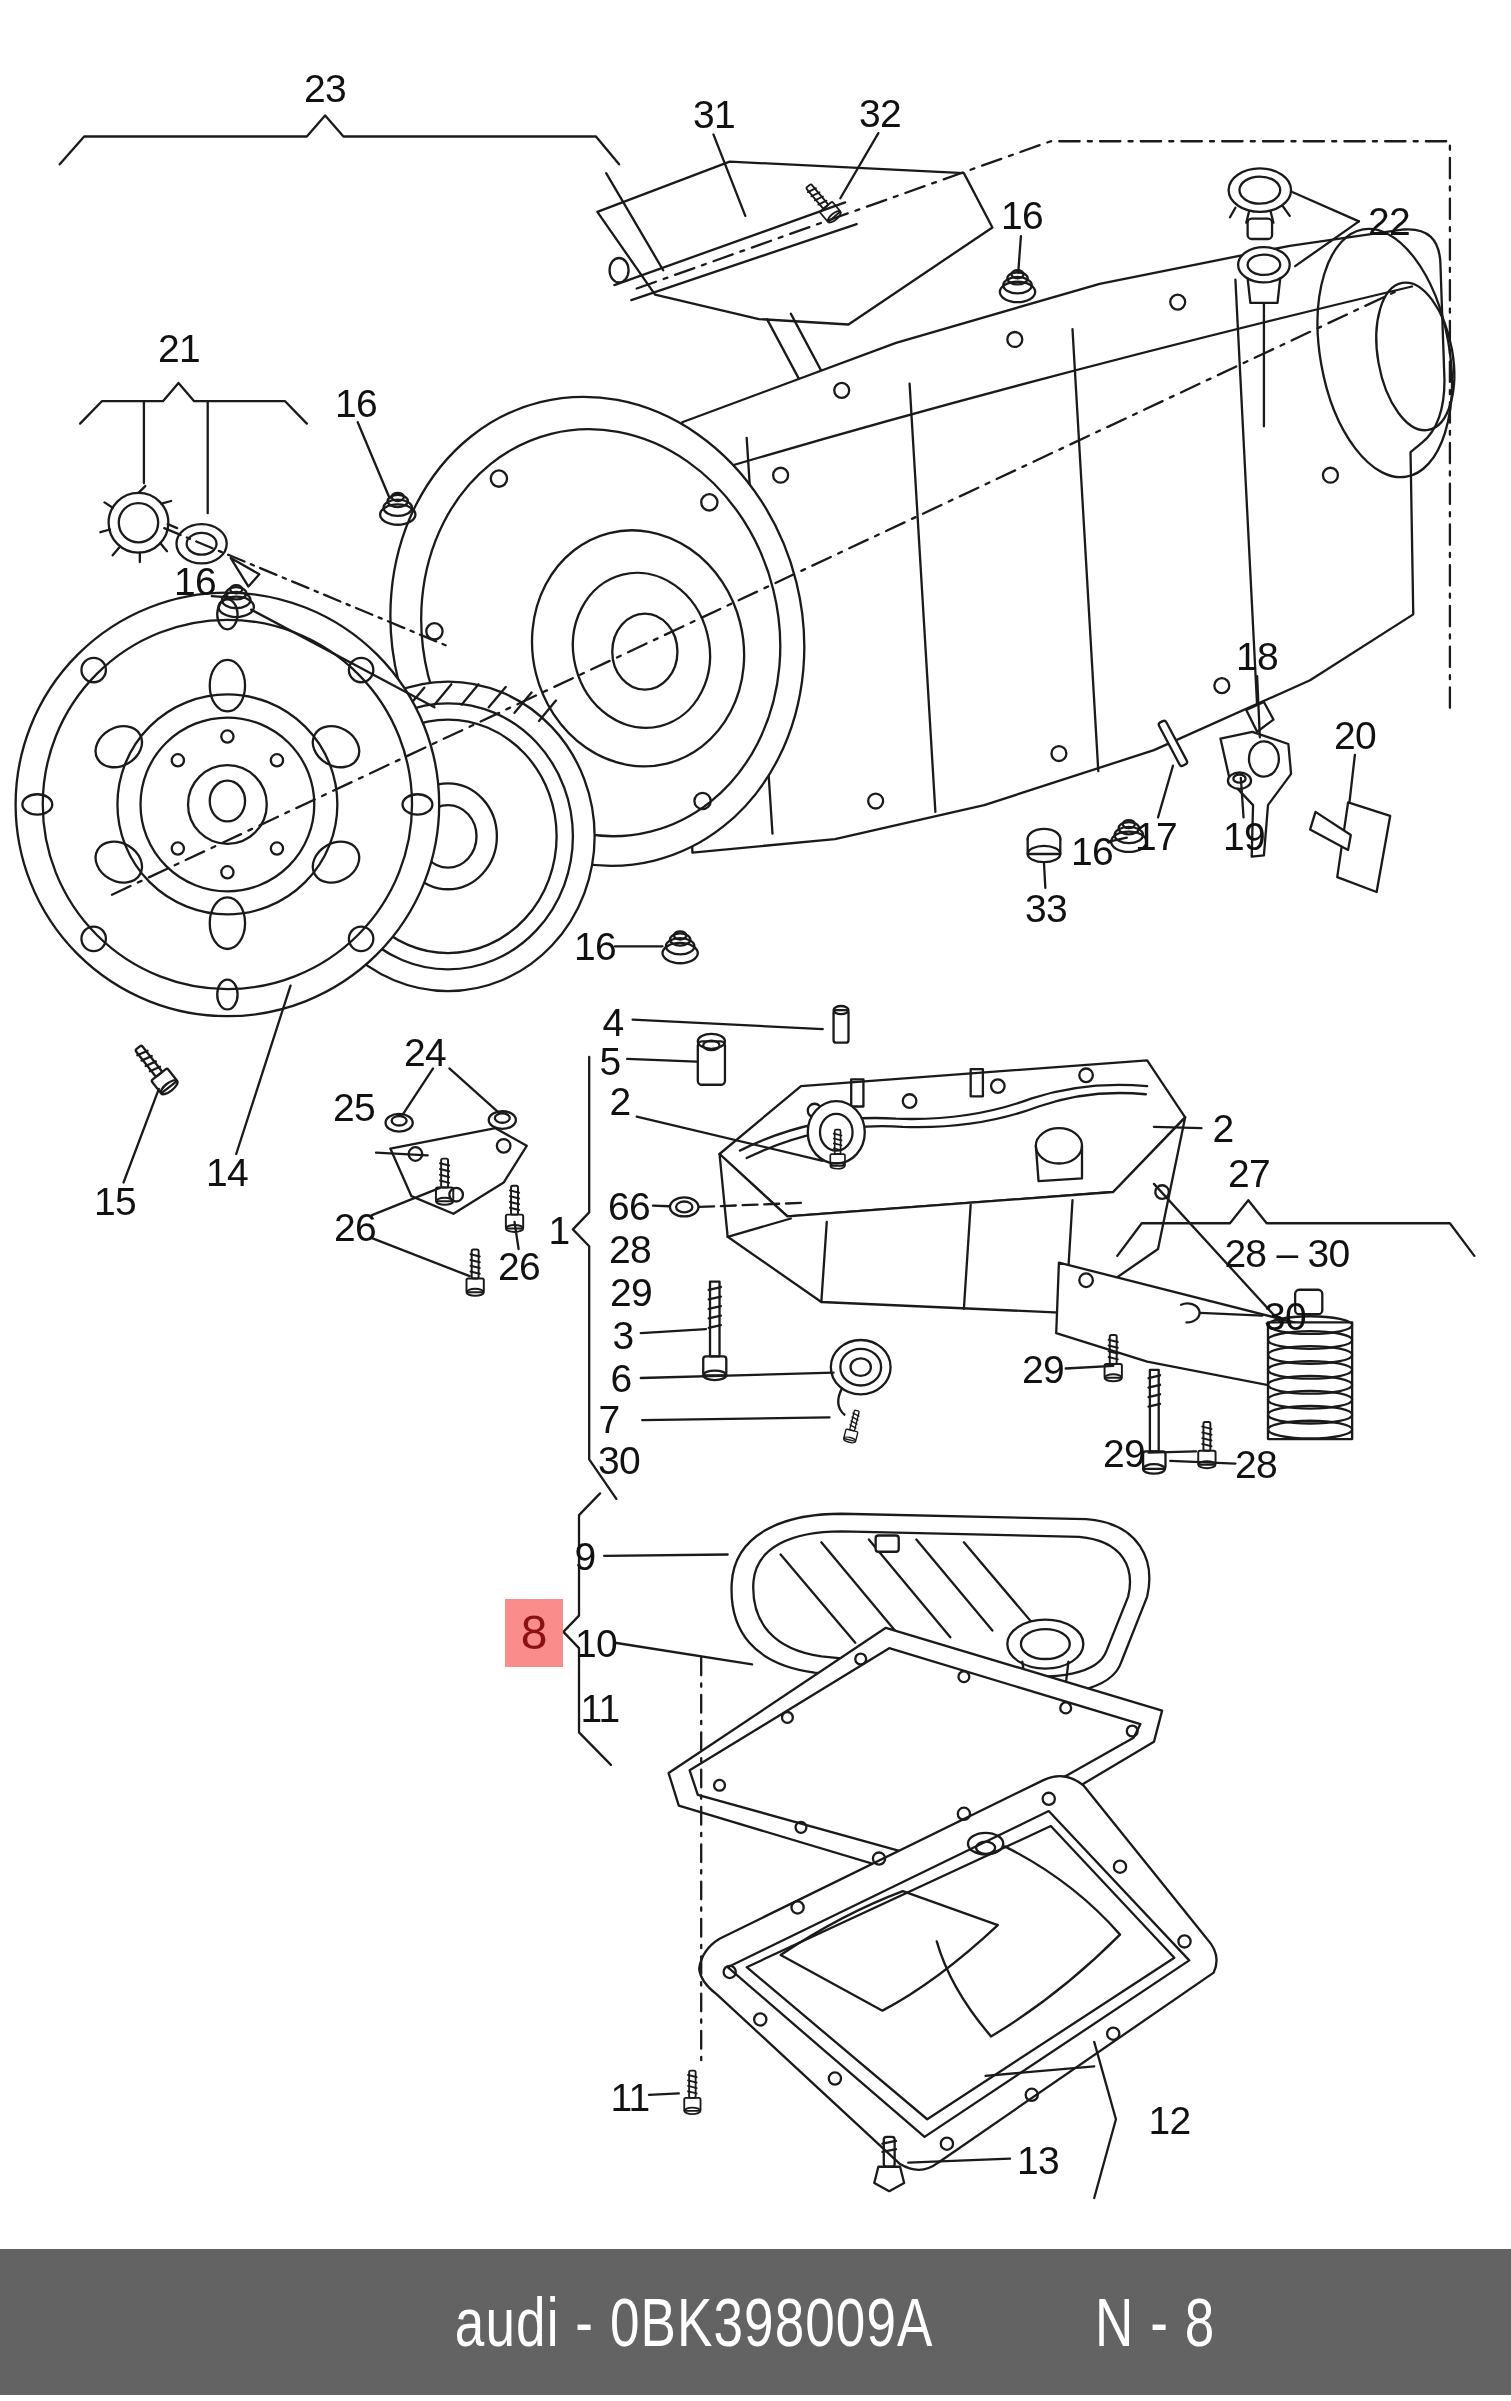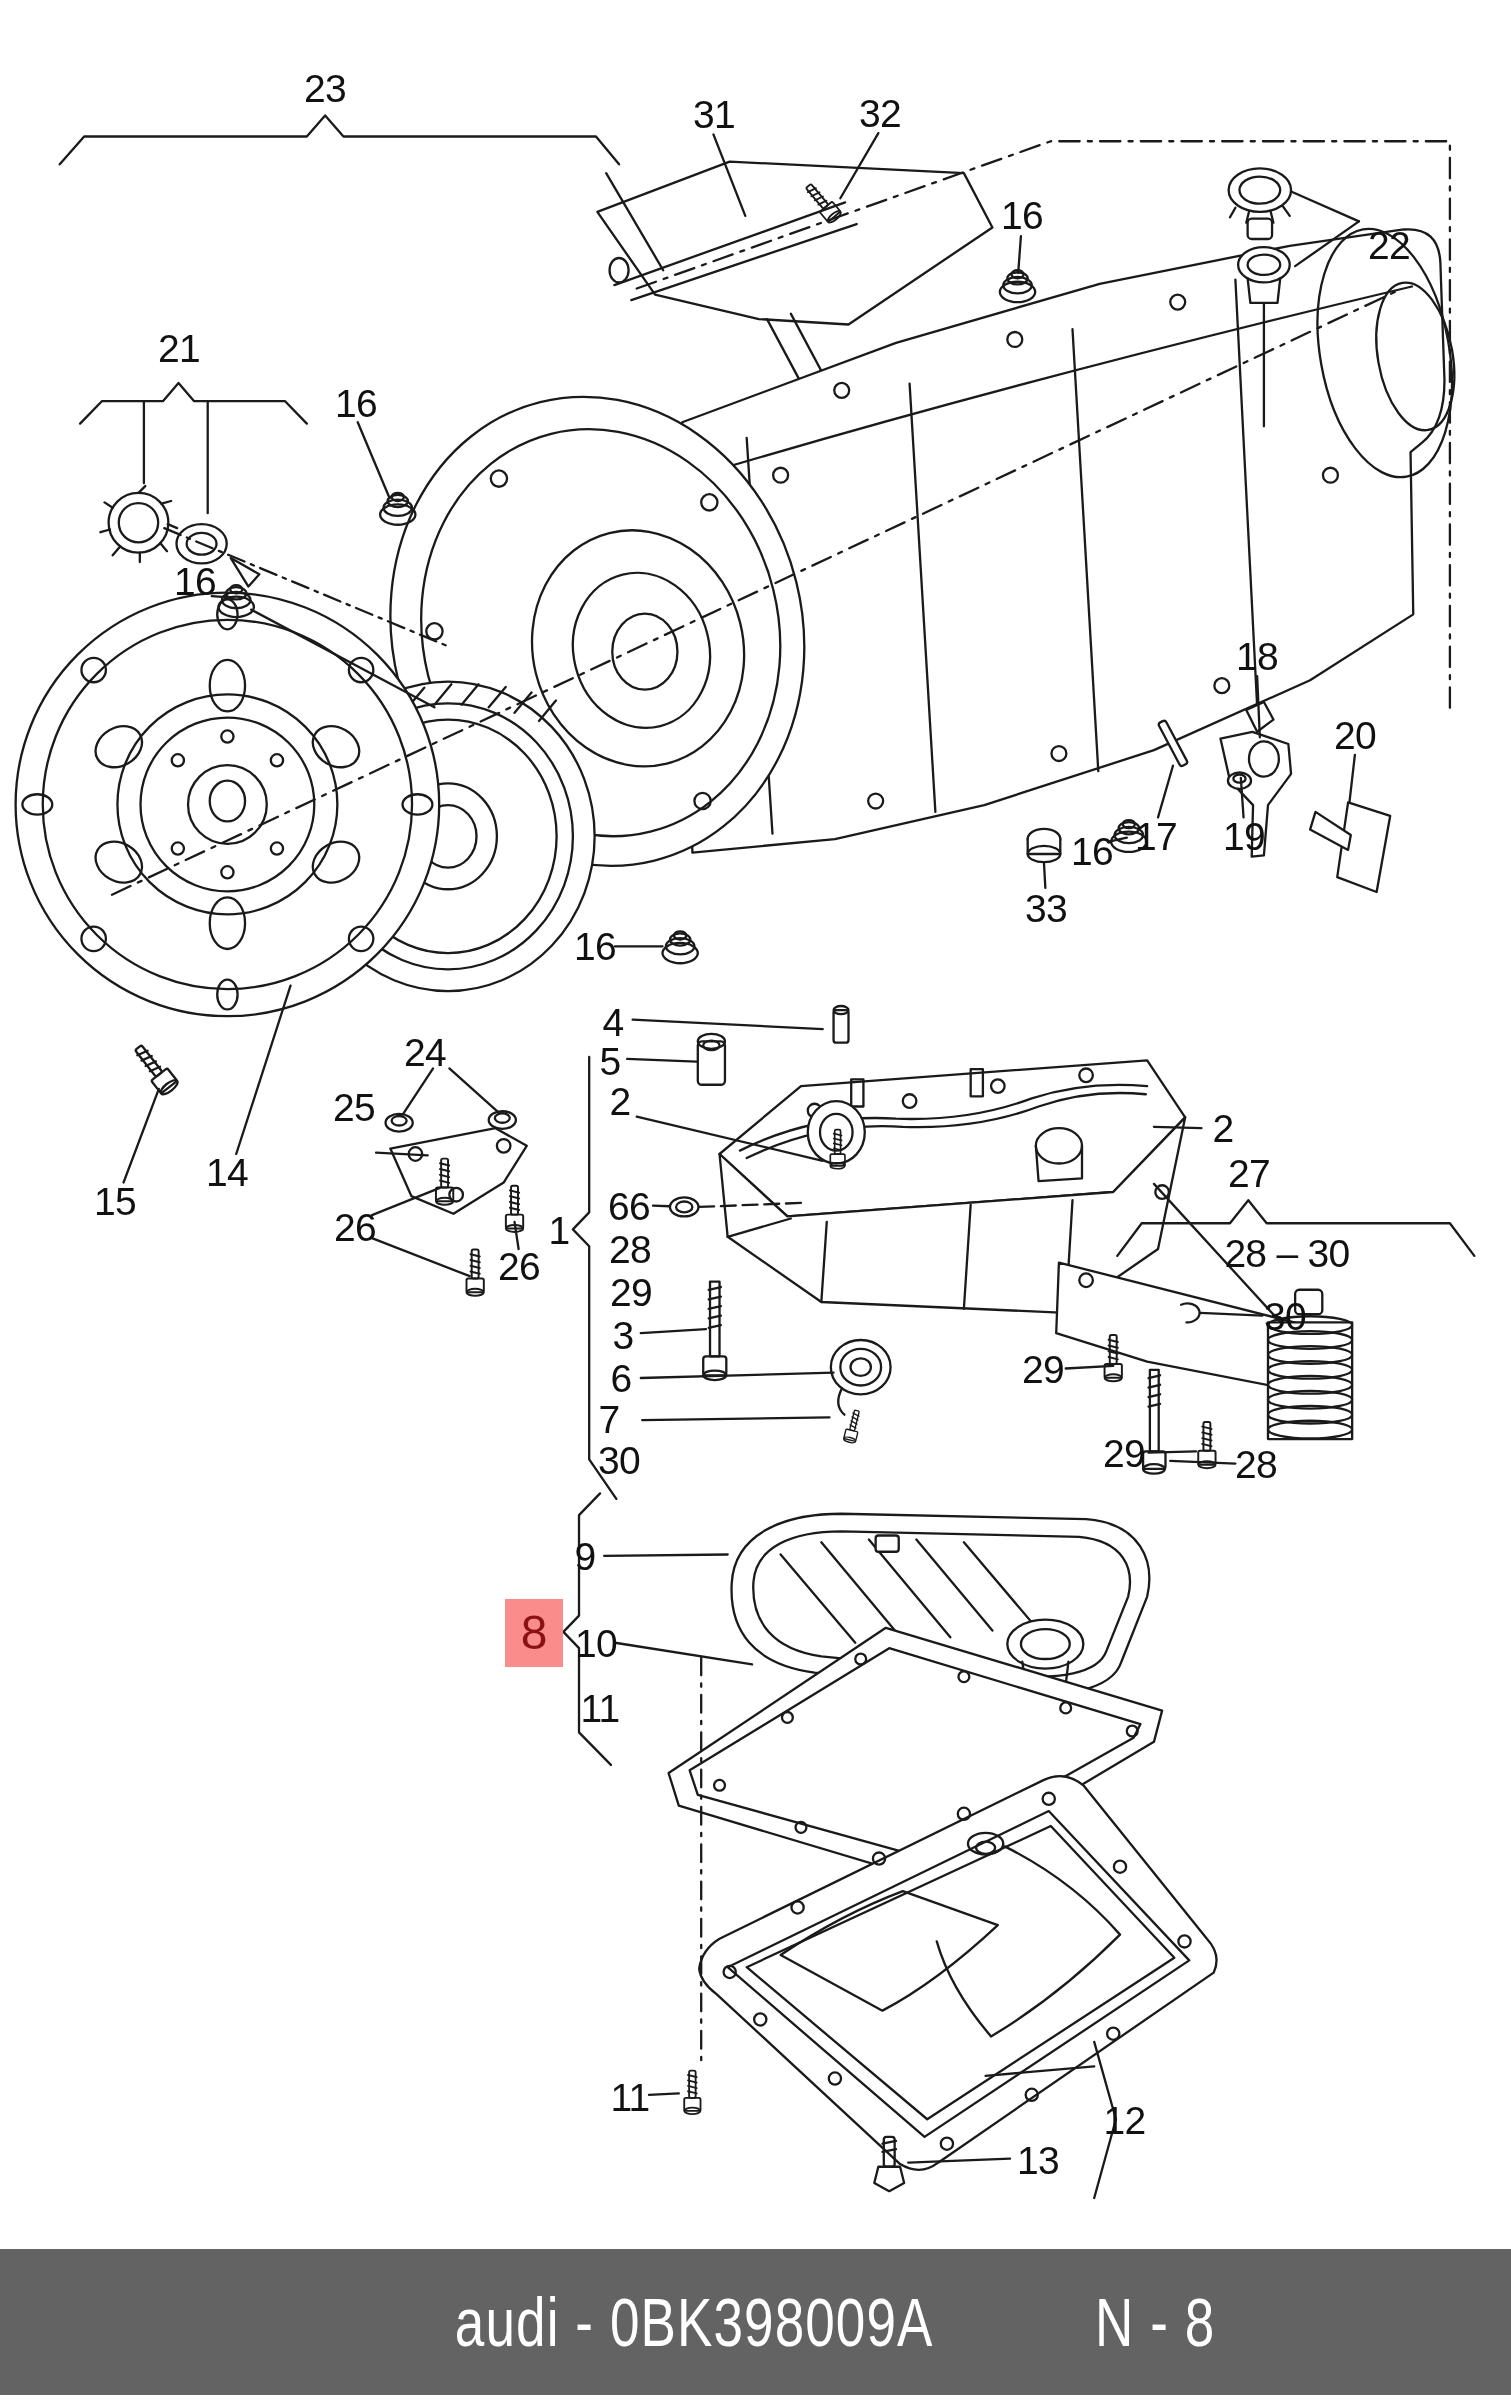--- a/index.html
+++ b/index.html
@@ -379,21 +379,21 @@
       <polyline points="165,1318 2055,430" fill="none" stroke="#1a1a1a" stroke-width="3.4" stroke-linecap="round" stroke-linejoin="round" stroke-dasharray="30 12 6 12"></polyline>
       <polyline points="938,425 1548,208 2136,208 2136,1048" fill="none" stroke="#1a1a1a" stroke-width="3.4" stroke-linecap="round" stroke-linejoin="round" stroke-dasharray="30 12 6 12"></polyline>
       <polyline points="1862,448 1862,628" fill="none" stroke="#1a1a1a" stroke-width="3.4" stroke-linecap="round" stroke-linejoin="round"></polyline>
     </svg>
 
   <div id="callout-layer">
       <div class="callout" style="left: 325px; top: 88px;">23</div>
       <div class="callout" style="left: 714px; top: 114px; text-align: center;">31</div>
       <div class="callout" style="left: 880px; top: 113px;">32</div>
       <div class="callout" style="left: 1022px; top: 215px;">16</div>
-      <div class="callout" style="left: 1389px; top: 221px; margin-top: 24px;">22</div>
+      <div class="callout" style="left: 1389px; top: 221px;">22</div>
       <div class="callout" style="left: 179px; top: 348px;">21</div>
       <div class="callout" style="left: 356px; top: 403px;">16</div>
       <div class="callout" style="left: 195px; top: 581px;">16</div>
       <div class="callout" style="left: 1257px; top: 656px;">18</div>
       <div class="callout" style="left: 1355px; top: 735px;">20</div>
       <div class="callout" style="left: 1156px; top: 836px;">17</div>
       <div class="callout" style="left: 1244px; top: 836px;">19</div>
       <div class="callout" style="left: 1092px; top: 851px;">16</div>
       <div class="callout" style="left: 1046px; top: 908px;">33</div>
       <div class="callout" style="left: 595px; top: 946px;">16</div>
@@ -419,21 +419,21 @@
       <div class="callout" style="left: 1287px; top: 1253px;">28 – 30</div>
       <div class="callout" style="left: 1285px; top: 1316px;">30</div>
       <div class="callout" style="left: 1043px; top: 1369px;">29</div>
       <div class="callout" style="left: 1124px; top: 1453px;">29</div>
       <div class="callout" style="left: 1256px; top: 1464px;">28</div>
       <div class="callout" style="left: 585px; top: 1556px;">9</div>
       <div class="callout hl" style="left: 534px; top: 1633px;">8</div>
       <div class="callout" style="left: 596px; top: 1643px;">10</div>
       <div class="callout" style="left: 600px; top: 1708px;">11</div>
       <div class="callout" style="left: 630px; top: 2097px;">11</div>
-      <div class="callout" style="left: 1119px; top: 2120px; padding-left: 11px;">12</div>
+      <div class="callout" style="left: 1164px; top: 2120px; padding-left: 11px;">12</div>
       <div class="callout" style="left: 1038px; top: 2160px;">13</div>
     </div>
 
   <div id="footer-bar">
     <span class="ftxt">
       <span>audi</span><span> </span><span>-</span><span> </span><span>0BK398009A</span>
     </span>
     <span class="ftxt">N - 8</span>
   </div>
 </div>

